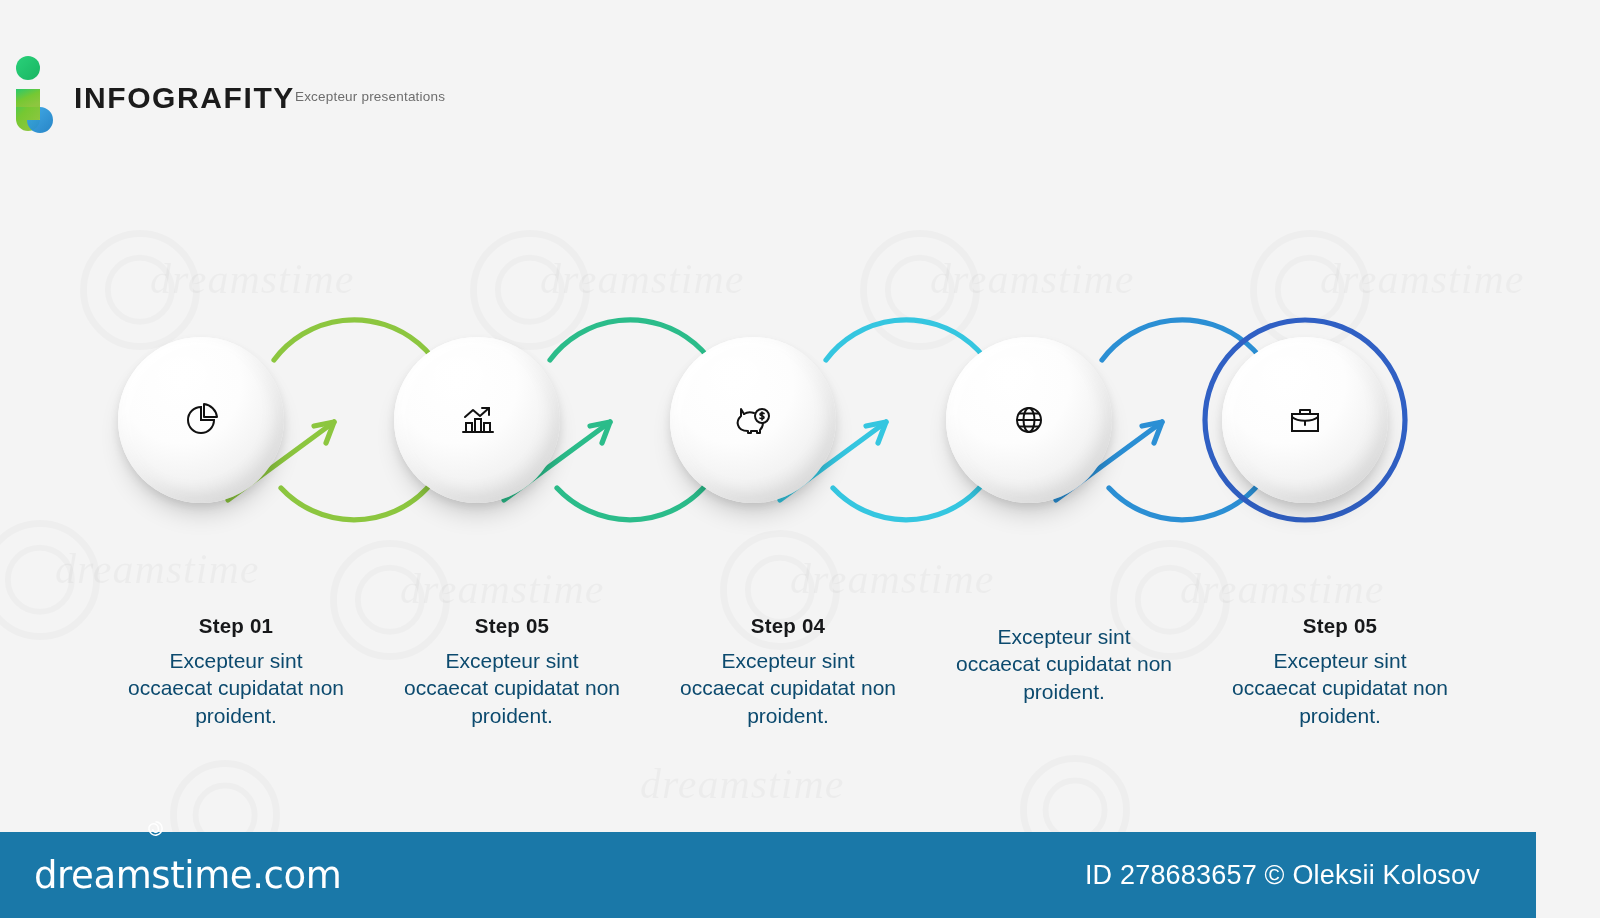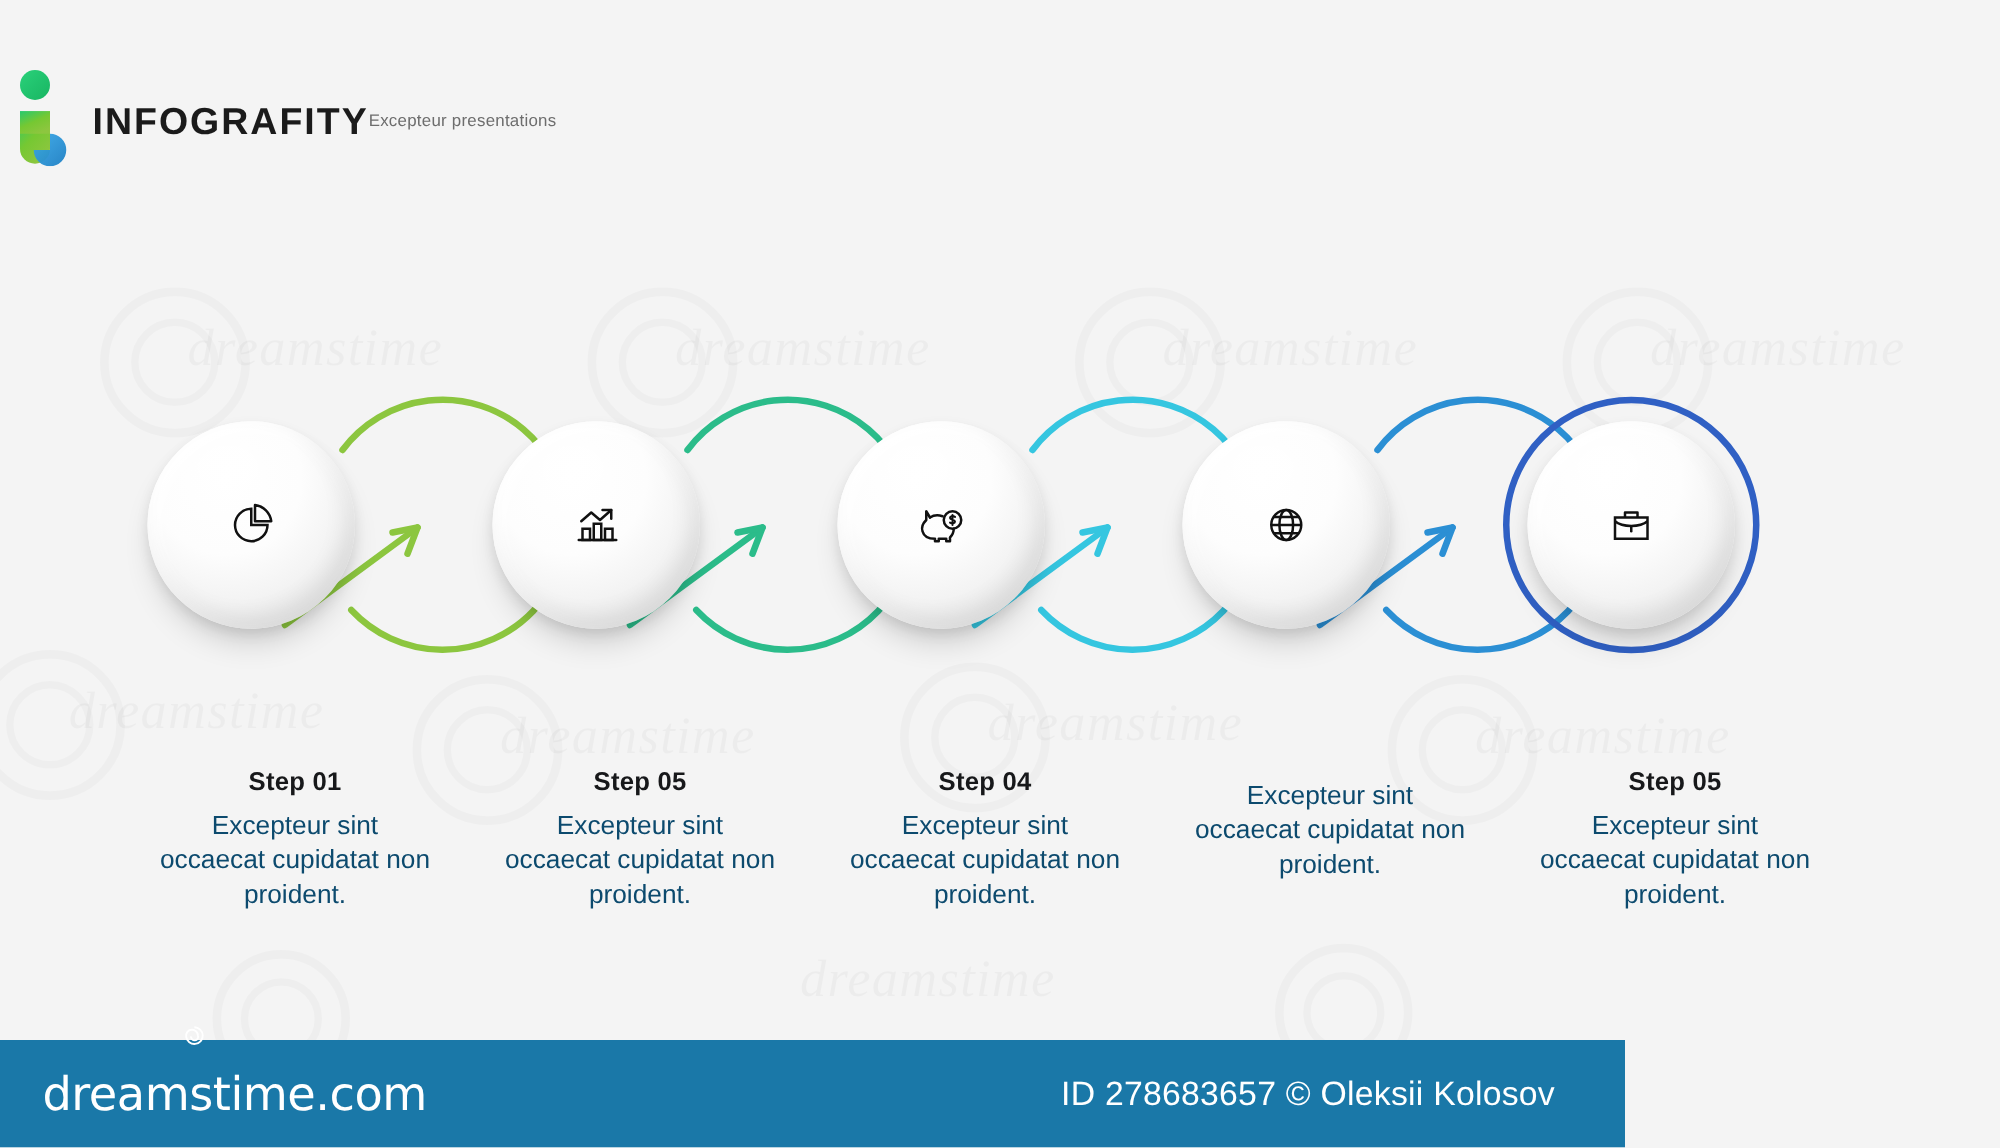--- a/index.html
+++ b/index.html
@@ -135,21 +135,21 @@
     font-size: 21px;
     line-height: 1.30;
     color: #0c4a6e;
     padding: 0 52px;
   }
 
   
   #footer {
     position: absolute;
     left: 0; bottom: 0;
-    width: 1300px; height: 86px;
+    width: 1536px; height: 86px;
     background: #1a78a8;
     display: flex;
     align-items: center;
     justify-content: space-between;
     padding: 0 34px;
   }
   #ds-logo {
     display: flex;
     align-items: flex-end;
     color: #ffffff;

